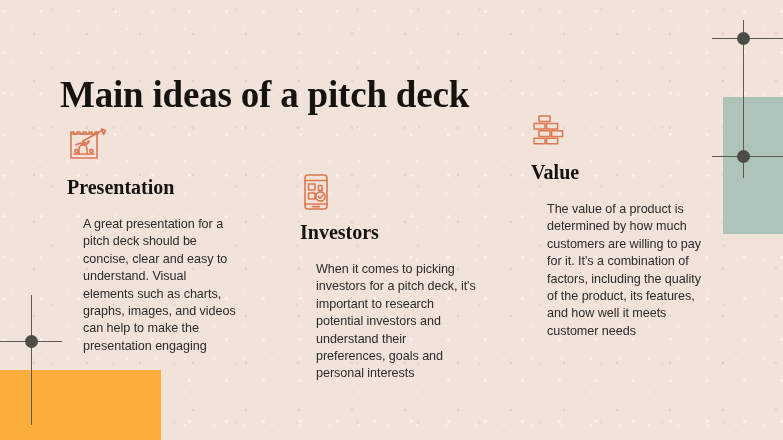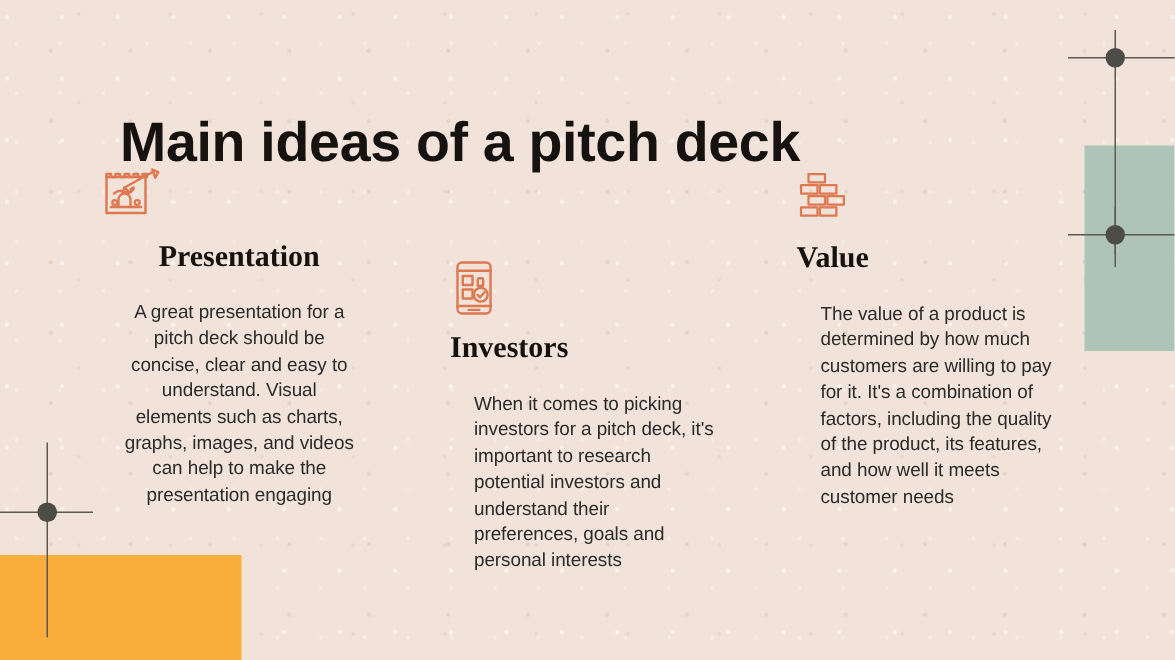--- a/index.html
+++ b/index.html
@@ -70,36 +70,36 @@
   .cross-mid-right .h-line { left: 0px;  top: 10px; width: 76px; height: 1.4px; }
   .cross-mid-right .dot    { left: 25px; top: 4px;  width: 13px; height: 13px; }
 
   .cross-bottom-left .v-line { left: 31px; top: -25px; width: 1.4px; height: 130px; }
   .cross-bottom-left .h-line { left: 0px;  top: 21px;  width: 62px; height: 1.4px; }
   .cross-bottom-left .dot    { left: 25px; top: 15px;  width: 13px; height: 13px; }
 
   
   #slide-title {
     position: absolute;
-    left: 80px;
+    left: 60px;
     top: 48px;
-    font-family: Liberation Sans, sans-serif;
+    font-family: Liberation Serif, serif;
     font-weight: 700;
     font-size: 37px;
     line-height: 44px;
     letter-spacing: -0.2px;
     color: #16120f;
     white-space: nowrap;
   }
 
   
   .col {
     position: absolute;
   }
-  .col-presentation { left: 67px;  top: 112px; width: 185px; text-align: center; }
+  .col-presentation { left: 67px;  top: 128px; width: 185px; }
   .col-investors    { left: 300px; top: 173px; width: 192px; }
   .col-value        { left: 531px; top: 113px; width: 187px; }
 
   .col-icon {
     height: 38px;
     margin-bottom: 9px;
     display: block;
   }
   .col-icon svg { display: block; }
 

